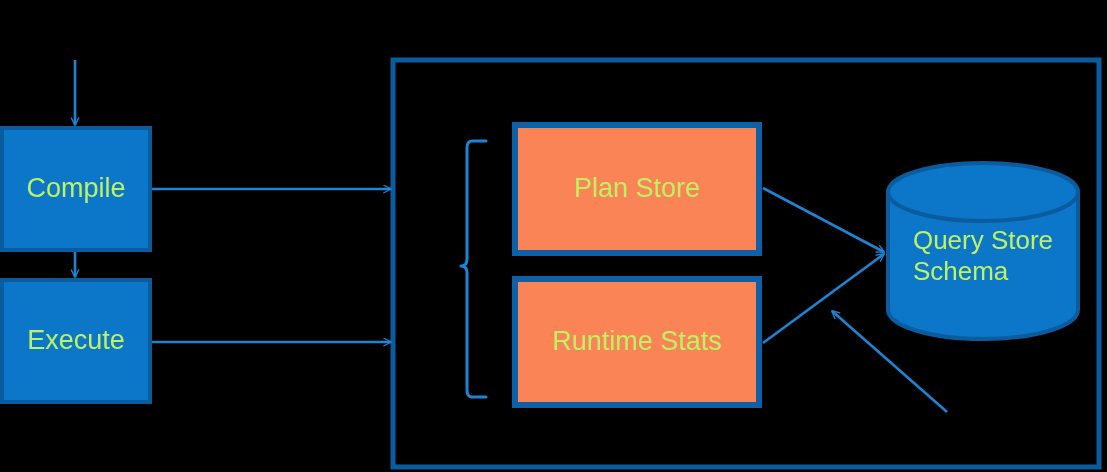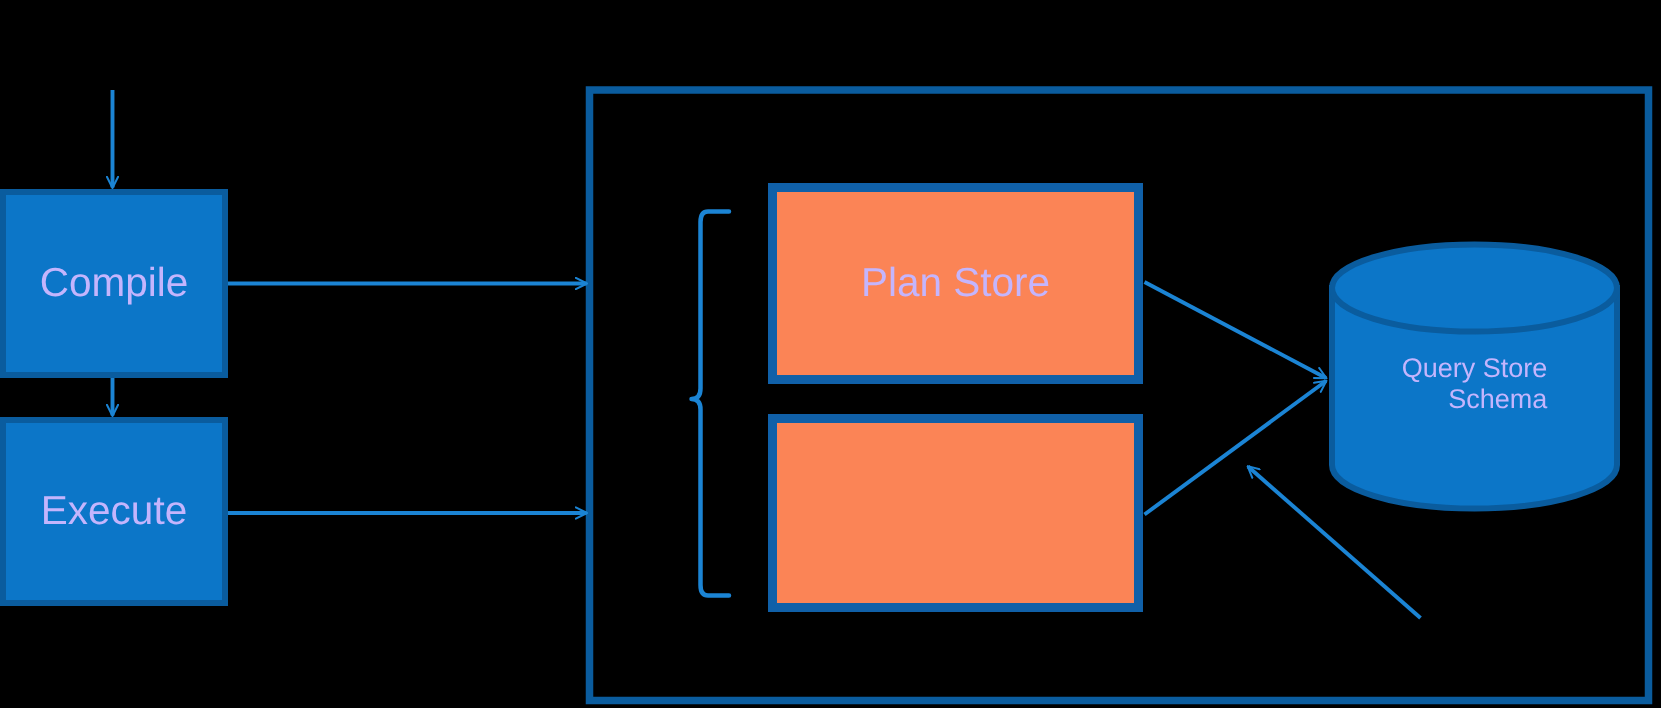--- a/index.html
+++ b/index.html
@@ -23,31 +23,31 @@
     left: 0;
     top: 0;
     width: 1107px;
     height: 472px;
   }
   .node-label {
     position: absolute;
     display: flex;
     align-items: center;
     justify-content: center;
-    text-align: right;
-    color: #c4b5fd;
+    text-align: left;
+    color: #bef264;
     pointer-events: none;
     line-height: 1.18;
     white-space: pre-line;
   }
   .box-label {
     font-size: 27px;
   }
   .cyl-label {
-    font-size: 18px;
+    font-size: 26px;
   }
 </style>
 </head>
 <body>
 
 <div id="canvas">
 
   <svg class="layer" viewBox="0 0 1107 472" xmlns="http://www.w3.org/2000/svg">
     <defs>
       <marker id="arrowOpen" viewBox="0 0 12 12" refX="10.5" refY="6" markerWidth="9" markerHeight="9" orient="auto-start-reverse" markerUnits="userSpaceOnUse">
@@ -86,17 +86,18 @@
       <ellipse cx="983" cy="192" rx="95" ry="29" fill="#0C76C8" stroke="#0A5C9E" stroke-width="4"></ellipse>
     </g>
   </svg>
 
   <div class="node-label box-label" style="left:2px; top:128px; width:148px; height:122px;">Compile</div>
 
   <div class="node-label box-label" style="left:515px; top:125px; width:244px; height:128px;">Plan Store</div>
 
   <div class="node-label box-label" style="left:2px; top:280px; width:148px; height:122px;">Execute</div>
 
+  <div class="node-label box-label" style="left:515px; top:279px; width:244px; height:126px;">Runtime Stats</div>
 
   <div class="node-label cyl-label" style="left:888px; top:196px; width:190px; height:120px;">Query Store
 Schema</div>
 
 </div>
 
 </body></html>

